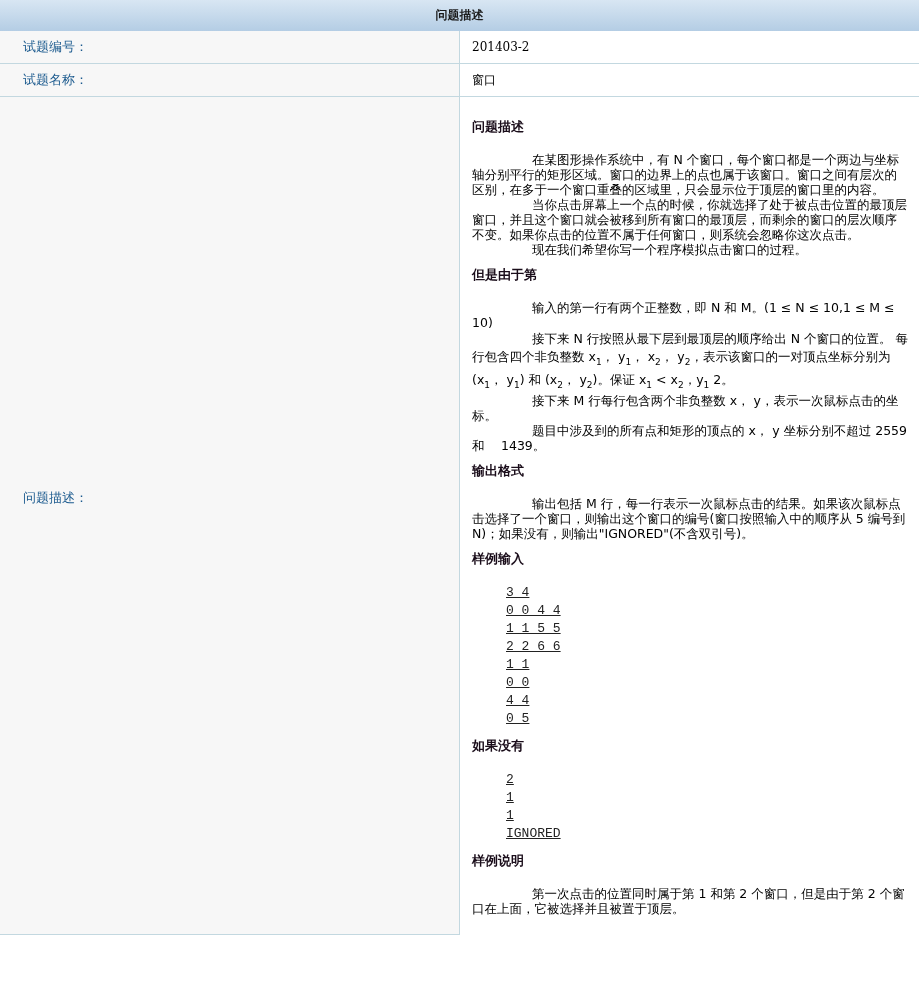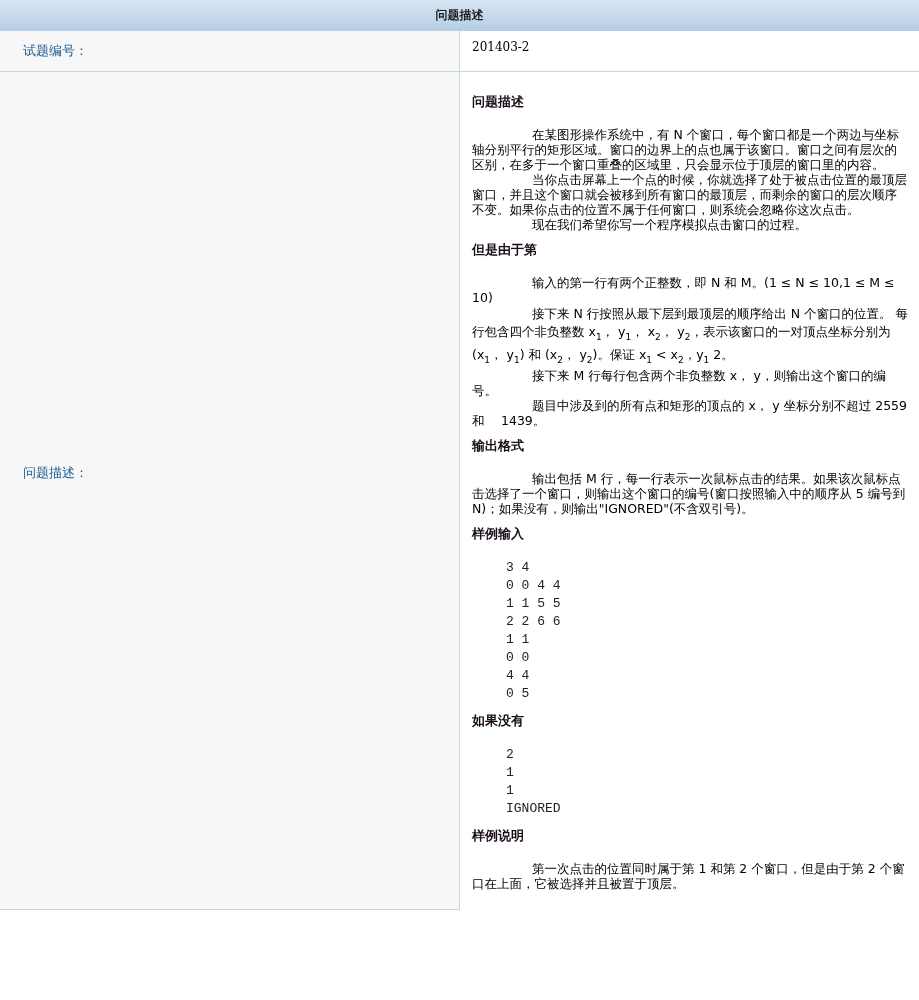--- a/index.html
+++ b/index.html
@@ -1,58 +1,62 @@
 <!DOCTYPE html>
 <html><head>
 <meta charset="utf-8">
 <style>
   html, body { margin: 0; padding: 0; background: #ffffff; }
   body { width: 919px; height: 1000px; overflow: hidden; font-family: "DejaVu Sans", sans-serif; font-size: 12px; color: #000; }
   table.problem { width: 919px; border-collapse: collapse; table-layout: fixed; }
   .hdr { height: 29px; background: linear-gradient(#d8e6f3, #b4cde4); text-align: center; font-weight: bold; font-size: 12px; color: #1a1a1a; }
   td.lab { width: 120px; background: #f7f7f7; color: #1b5a8e; font-size: 13px; border-right: 1px solid #c3d8e0; border-bottom: 1px solid #c3d8e0; padding: 0 0 0 23px; box-sizing: border-box; }
-  td.val { border-bottom: 1px solid #c3d8e0; padding: 0 0 8px 12px; font-family: "DejaVu Serif", serif; font-size: 12px; }
+  td.val { border-bottom: 1px solid #c3d8e0; padding: 0 0 0 12px; font-family: "DejaVu Serif", serif; font-size: 12px; }
   tr.meta td { height: 32px; }
   td.desc-lab { vertical-align: top; padding-top: 392px; }
   td.desc { vertical-align: top; padding: 14px 10px 8px 12px; font-size: 12.5px; line-height: 15px; }
   h3 { margin: 8px 0 18px 0; font-size: 13px; font-weight: bold; color: #1a0d1a; }
   .p { margin: 0; }
   .indent { text-indent: 60px; }
   .block { margin-bottom: 10px; }
-  pre { margin: 0 0 10px 34px; font-family: "Liberation Mono", monospace; font-size: 13px; line-height: 18px; color: #222; }
+  pre { margin: 0 0 10px 34px; font-family: "Liberation Mono", monospace; font-size: 13px; line-height: 18px; color: #222; text-decoration: underline; }
   sub { font-size: 9px; }
 </style>
 </head>
 <body>
 
 <table class="problem">
   <tbody>
       <tr>
     <td class="hdr" colspan="2">问题描述</td>
   </tr>
   <tr class="meta">
     <td class="lab">试题编号：</td>
     <td class="val">201403-2</td>
+  </tr>
+  <tr class="meta">
+    <td class="lab">试题名称：</td>
+    <td class="val">窗口</td>
   </tr>
   <tr>
     <td class="lab desc-lab">问题描述：</td>
     <td class="desc">
 
       <h3>问题描述</h3>
       <div class="block">
         <p class="p indent">在某图形操作系统中，有 N 个窗口，每个窗口都是一个两边与坐标轴分别平行的矩形区域。窗口的边界上的点也属于该窗口。窗口之间有层次的区别，在多于一个窗口重叠的区域里，只会显示位于顶层的窗口里的内容。</p>
         <p class="p indent">当你点击屏幕上一个点的时候，你就选择了处于被点击位置的最顶层窗口，并且这个窗口就会被移到所有窗口的最顶层，而剩余的窗口的层次顺序不变。如果你点击的位置不属于任何窗口，则系统会忽略你这次点击。</p>
         <p class="p indent">现在我们希望你写一个程序模拟点击窗口的过程。</p>
       </div>
 
       <h3>但是由于第</h3>
       <div class="block">
         <p class="p indent">输入的第一行有两个正整数，即 N 和 M。(1 ≤ N ≤ 10,1 ≤ M ≤ 10)</p>
         <p class="p indent" style="line-height:18px;"><span>接下来 N 行按照从最下层到最顶层的顺序给出 N 个窗口的位置。 每行包含四个非负整数 x</span><sub>1</sub><span>， y</span><sub>1</sub><span>， x</span><sub>2</sub><span>， y</span><sub>2</sub><span>，表示该窗口的一对顶点坐标分别为 (x</span><sub>1</sub><span>， y</span><sub>1</sub><span>) 和 (x</span><sub>2</sub><span>， y</span><sub>2</sub><span>)。保证 x</span><sub>1</sub><span> &lt; x</span><sub>2</sub><span>，y</span><sub>1</sub><span> 2。</span></p>
-        <p class="p indent">接下来 M 行每行包含两个非负整数 x， y，则输出这个窗口的编号。</p>
+        <p class="p indent">接下来 M 行每行包含两个非负整数 x， y，表示一次鼠标点击的坐标。</p>
         <p class="p indent">题目中涉及到的所有点和矩形的顶点的 x， y 坐标分别不超过 2559 和　 1439。</p>
       </div>
 
       <h3>输出格式</h3>
       <div class="block">
         <p class="p indent">输出包括 M 行，每一行表示一次鼠标点击的结果。如果该次鼠标点击选择了一个窗口，则输出这个窗口的编号(窗口按照输入中的顺序从 5 编号到 N)；如果没有，则输出"IGNORED"(不含双引号)。</p>
       </div>
 
       <h3>样例输入</h3>
       <pre>3 4

